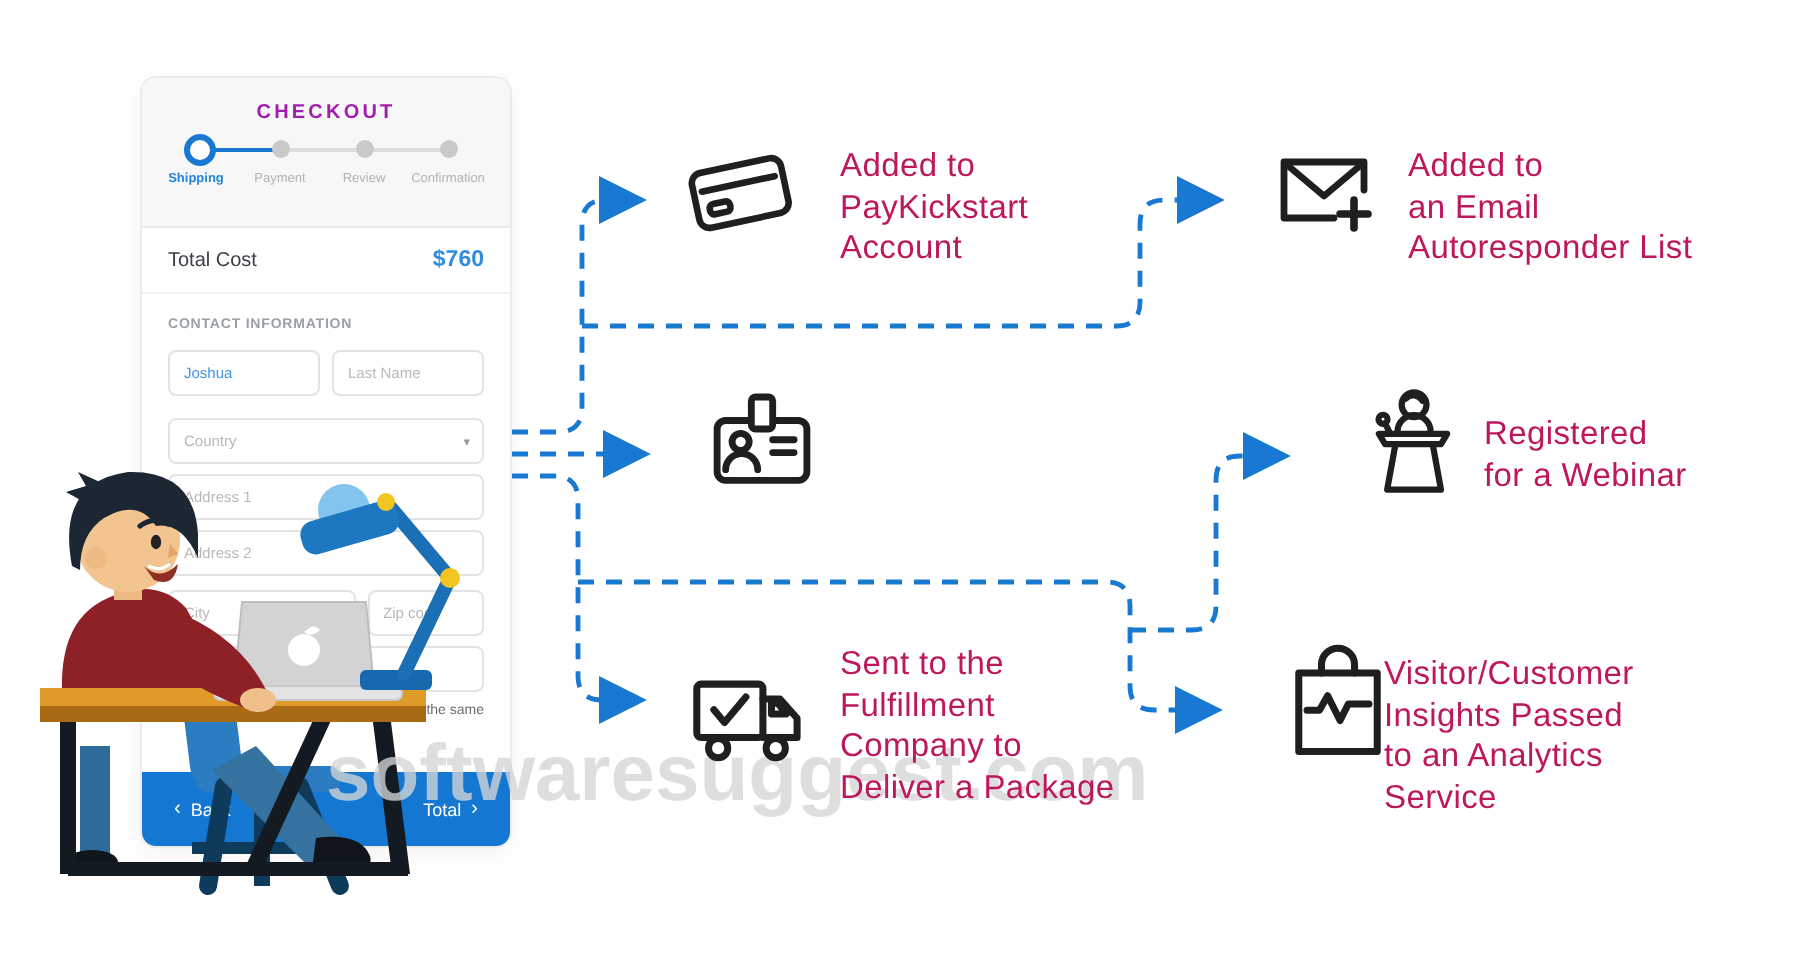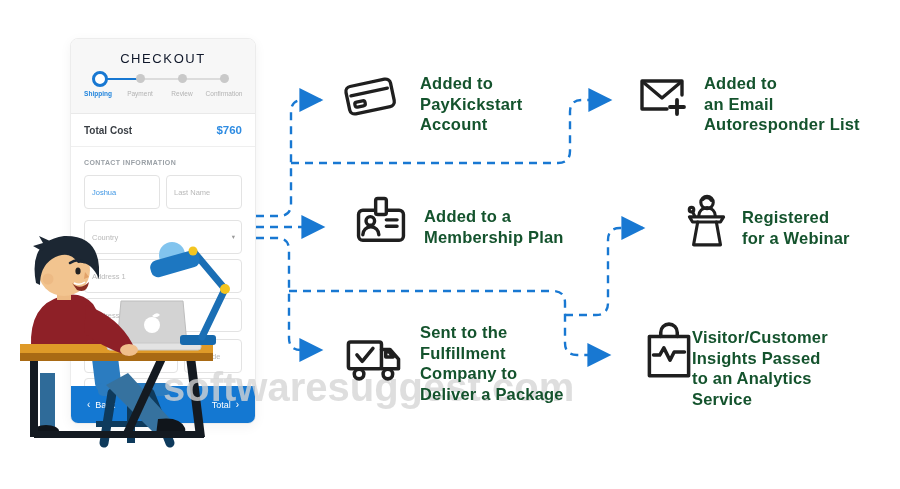--- a/index.html
+++ b/index.html
@@ -5,52 +5,52 @@
   html,body{margin:0;padding:0;background:#fff;}
   #canvas{position:relative;width:900px;height:489px;background:#fff;overflow:hidden;
           font-family:"Liberation Sans", sans-serif;}
   
   .watermark{position:absolute;left:163px;top:365px;z-index:3;font-size:40px;font-weight:700;
              color:rgba(213,213,213,0.78);letter-spacing:0;white-space:nowrap;pointer-events:none;}
   
   .panel{position:absolute;left:70px;top:38px;width:184px;height:384px;background:#fff;z-index:1;
          border:1px solid #ececec;border-radius:8px;box-shadow:0 3px 12px rgba(0,0,0,.05);overflow:hidden;}
   .panel-header{position:relative;height:74px;background:#f7f7f7;border-bottom:1px solid #e9e9e9;}
-  .chk-title{padding-top:12px;text-align:center;font-size:13px;font-weight:400;letter-spacing:1.6px;color:#0f172a;}
+  .chk-title{padding-top:12px;text-align:center;font-size:10px;font-weight:700;letter-spacing:1.6px;color:#a21caf;}
   .steps{position:relative;height:36px;margin-top:3px;}
   .track{position:absolute;top:9px;left:27px;width:126px;height:2px;background:#dcdcdc;}
   .track-done{position:absolute;top:9px;left:27px;width:42px;height:2px;background:#1878d2;}
   .dot{position:absolute;top:5px;width:9px;height:9px;border-radius:50%;background:#c9c9c9;}
   .dot.active{top:2px;width:10px;height:10px;background:#fff;border:3px solid #1878d2;}
   .step-label{position:absolute;top:21px;transform:translateX(-50%);font-size:6.5px;color:#b3b3b3;white-space:nowrap;}
   .step-label.active{color:#2285dd;font-weight:700;}
   .total-row{height:32px;display:flex;justify-content:space-between;align-items:center;
              padding:0 13px;border-bottom:1px solid #efefef;}
-  .total-label{font-size:10px;font-weight:700;color:#3a3f45;}
+  .total-label{font-size:10px;font-weight:400;color:#3a3f45;}
   .total-value{font-size:11.5px;font-weight:700;color:#2f8ce2;}
   .panel-body{padding:12px 13px 0 13px;}
   .section-label{font-size:7px;font-weight:700;letter-spacing:.4px;color:#9aa0a6;margin-bottom:9px;}
   .frow{display:flex;gap:6px;margin-bottom:5px;}
   .frow.gap-top{margin-top:11px;}
   .fwrap{position:relative;flex:1;min-width:0;}
-  .finput{box-sizing:border-box;width:100%;height:34px;border:1px solid #e3e3e3;border-radius:4px;
+  .finput{box-sizing:border-box;width:100%;height:23px;border:1px solid #e3e3e3;border-radius:4px;
           font-size:7.5px;padding:0 7px;color:#555;background:#fff;outline:none;
           font-family:"Liberation Sans", sans-serif;}
   .finput::placeholder{color:#b9b9b9;}
   .finput.filled{color:#3f96e3;}
   .caret{position:absolute;right:7px;top:50%;transform:translateY(-50%);font-size:6.5px;color:#9a9a9a;pointer-events:none;}
   .billing-note{text-align:right;font-size:7px;color:#6d6d6d;margin-top:6px;}
   .panel-footer{position:absolute;left:0;right:0;bottom:0;height:37px;background:#1478d2;
                 display:flex;justify-content:space-between;align-items:center;padding:0 16px;color:#fff;}
   .nav-btn{display:flex;align-items:center;gap:5px;font-size:9px;color:#fff;cursor:pointer;}
   .nav-chevron{font-size:10px;}
   
   .flow-icon{position:absolute;z-index:4;}
-  .flow-text{position:absolute;z-index:4;font-size:16.5px;line-height:20.5px;color:#14532d;
-             white-space:pre-line;letter-spacing:.2px;font-weight:bold;}
+  .flow-text{position:absolute;z-index:4;font-size:16.5px;line-height:20.5px;color:#be185d;
+             white-space:pre-line;letter-spacing:.2px;}
   svg.lines{position:absolute;left:0;top:0;z-index:4;pointer-events:none;}
   .character{position:absolute;left:0;top:225px;z-index:2;}
 </style>
 </head>
 <body>
 
 <div id="canvas">
 
   <div class="watermark">softwaresuggest.com</div>
 
@@ -160,22 +160,20 @@
 
   <svg class="flow-icon" style="left:350px;top:191px" width="62" height="62" viewBox="0 0 58 58">
     <g fill="none" stroke="#1f1f1f" stroke-width="3.2" stroke-linecap="round" stroke-linejoin="round">
       <rect x="8" y="18" width="42" height="28" rx="4"></rect>
       <rect x="24" y="7" width="10" height="15" rx="2" fill="#ffffff"></rect>
       <circle cx="19" cy="28" r="4"></circle>
       <path d="M12 41 a7.5 7.5 0 0 1 15 0"></path>
       <path d="M34 27 h10 M34 33 h10"></path>
     </g>
   </svg>
-  <div class="flow-text" style="left:424px;top:206px">Added to a
-Membership Plan</div>
 
   <svg class="flow-icon" style="left:676px;top:190px" width="60" height="60" viewBox="0 0 58 58">
     <g fill="none" stroke="#1f1f1f" stroke-width="3" stroke-linecap="round" stroke-linejoin="round">
       <circle cx="30" cy="12" r="6"></circle>
       <path d="M26 9 a5 5 0 0 1 8 1"></path>
       <path d="M22 25 a8 8 0 0 1 16 0"></path>
       <path d="M13 26 h33 l-3 5 h-27 z"></path>
       <path d="M21 31 L17 53 H43 L39 31"></path>
       <circle cx="15" cy="19" r="2.2"></circle>
       <path d="M16 21 L18 25"></path>

